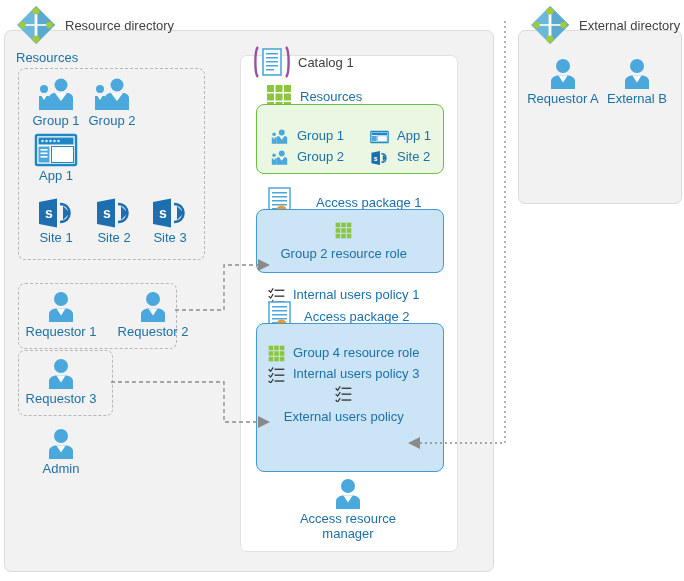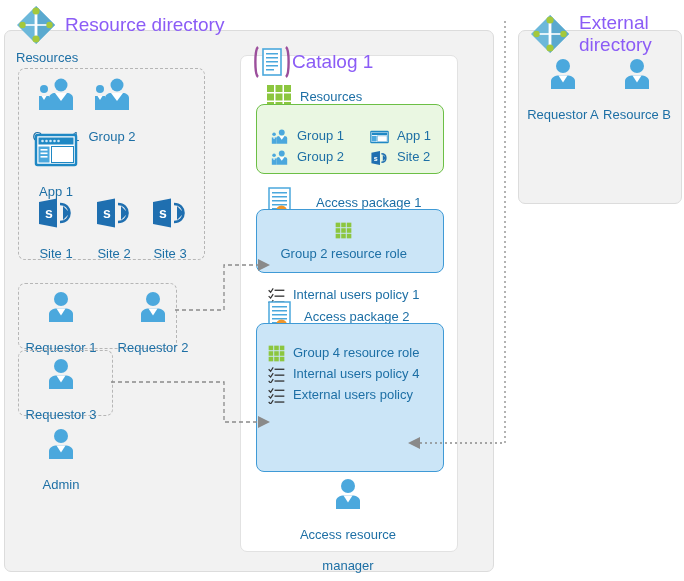--- a/index.html
+++ b/index.html
@@ -3,60 +3,60 @@
 <meta charset="utf-8">
 <style>
   html,body{margin:0;padding:0;}
   body{
     width:684px;height:581px;position:relative;
     background:#ffffff;
     font-family:"Liberation Sans", sans-serif;
     overflow:hidden;
   }
   .lbl{color:#1d6fa5;font-size:13px;line-height:1.15;white-space:nowrap;}
-  .hdr-lbl{color:#8b5cf6;font-size:19px;}
+  .hdr-lbl{color:#404040;font-size:13px;}
 
   
   #resource-dir-panel{
     position:absolute;left:4px;top:30px;width:488px;height:540px;
     background:#f2f2f2;border:1px solid #dcdcdc;border-radius:7px;
   }
   #external-dir-panel{
     position:absolute;left:518px;top:30px;width:162px;height:172px;
     background:#f2f2f2;border:1px solid #dcdcdc;border-radius:7px;
   }
   .dir-title{position:absolute;display:flex;align-items:center;gap:7px;}
 
   
   .dashed-box{position:absolute;border:1px dashed #b6b6b6;border-radius:7px;background:transparent;}
 
   
   #catalog-panel{
     position:absolute;left:240px;top:55px;width:216px;height:495px;
     background:#ffffff;border:1px solid #e2e2e2;border-radius:7px;
   }
-  #catalog-title{position:absolute;left:252px;top:44px;display:flex;align-items:center;justify-content:space-between;}
+  #catalog-title{position:absolute;left:252px;top:44px;display:flex;align-items:center;gap:6px;justify-content:space-between;}
 
   #catalog-resources-box{
     position:absolute;left:256px;top:104px;width:186px;height:68px;
     background:#eaf7e2;border:1px solid #6cbf45;border-radius:8px;
   }
   #catalog-resources-title{position:absolute;left:266px;top:84px;display:flex;align-items:center;gap:8px;}
 
   .ap-box{
     position:absolute;background:#cbe5f7;border:1px solid #3f9ad6;border-radius:8px;
   }
   .ap-title{position:absolute;display:flex;align-items:center;gap:8px;}
 
   
   .row{display:flex;align-items:center;gap:8px;height:21px;}
   .grid-col{position:absolute;}
 
   
-  .tile{position:absolute;display:flex;flex-direction:column;align-items:center;gap:18px;}
+  .tile{position:absolute;display:flex;flex-direction:column;align-items:center;gap:2px;}
   .tile .lbl{text-align:center;}
 
   svg{display:block;}
   .arrow-layer{position:absolute;left:0;top:0;width:684px;height:581px;pointer-events:none;}
 </style>
 </head>
 <body>
 
 <div id="resource-dir-panel"></div>
 
@@ -385,23 +385,23 @@
     <span>
       <svg width="17" height="17" viewBox="0 0 26 26">
         <path d="M1 5 L4 8 L8 2" fill="none" stroke="#333333" stroke-width="1.8"></path>
         <path d="M1 14 L4 17 L8 11" fill="none" stroke="#333333" stroke-width="1.8"></path>
         <path d="M1 23 L4 26 L8 20" fill="none" stroke="#333333" stroke-width="1.8"></path>
         <rect x="10" y="4" width="15" height="2" fill="#333333"></rect>
         <rect x="10" y="13" width="15" height="2" fill="#333333"></rect>
         <rect x="10" y="22" width="15" height="2" fill="#333333"></rect>
       </svg>
     </span>
-    <span class="lbl">Internal users policy 4</span>
-  </div>
-  <div class="row" style="height:21px;">
+    <span class="lbl">Internal users policy 3</span>
+  </div>
+  <div class="row" style="height:21px;flex-direction:column;">
     <span>
       <svg width="17" height="17" viewBox="0 0 26 26">
         <path d="M1 5 L4 8 L8 2" fill="none" stroke="#333333" stroke-width="1.8"></path>
         <path d="M1 14 L4 17 L8 11" fill="none" stroke="#333333" stroke-width="1.8"></path>
         <path d="M1 23 L4 26 L8 20" fill="none" stroke="#333333" stroke-width="1.8"></path>
         <rect x="10" y="4" width="15" height="2" fill="#333333"></rect>
         <rect x="10" y="13" width="15" height="2" fill="#333333"></rect>
         <rect x="10" y="22" width="15" height="2" fill="#333333"></rect>
       </svg>
     </span>
@@ -416,21 +416,21 @@
       <path d="M5 31 L5 23 C5 19.5 9 17.5 13 17.5 L21 17.5 C25 17.5 29 19.5 29 23 L29 31 Z" fill="#4ba8dd"></path>
       <path d="M12.5 17.5 L17 24.5 L21.5 17.5 Z" fill="#ffffff"></path>
     </svg>
   </span>
   <span class="lbl">Access resource</span>
   <span class="lbl" style="margin-top:-2px;">manager</span>
 </div>
 
 <div id="external-dir-panel"></div>
 
-<div class="dir-title" style="left:528px;top:12px;">
+<div class="dir-title" style="left:528px;top:4px;">
   <span>
     <svg width="44" height="42" viewBox="0 0 44 42">
       <path d="M22 2 L41 21 L22 40 L3 21 Z" fill="#6cb8da"></path>
       <path d="M22 2 L41 21 L22 40 Z" fill="#5aa9cf"></path>
       <rect x="20.6" y="8" width="2.8" height="26" rx="1.2" fill="#ffffff"></rect>
       <path d="M9 21 L35 21" stroke="#ffffff" stroke-width="1.6"></path>
       <circle cx="22" cy="7" r="3.6" fill="#a4c83c"></circle>
       <circle cx="22" cy="35" r="3.6" fill="#a4c83c"></circle>
       <circle cx="8.5" cy="21" r="3.2" fill="#a4c83c"></circle>
       <circle cx="35.5" cy="21" r="3.2" fill="#a4c83c"></circle>
@@ -450,21 +450,21 @@
   <span class="lbl">Requestor A</span>
 </div>
 <div class="tile" style="left:604px;top:58px;width:66px;">
   <span>
     <svg width="34" height="32" viewBox="0 0 34 32">
       <circle cx="17" cy="8" r="7" fill="#4ba8dd"></circle>
       <path d="M5 31 L5 23 C5 19.5 9 17.5 13 17.5 L21 17.5 C25 17.5 29 19.5 29 23 L29 31 Z" fill="#4ba8dd"></path>
       <path d="M12.5 17.5 L17 24.5 L21.5 17.5 Z" fill="#ffffff"></path>
     </svg>
   </span>
-  <span class="lbl">Resource B</span>
+  <span class="lbl">External B</span>
 </div>
 
 <svg class="arrow-layer">
 
   <path d="M175 310 L224 310 L224 265 L258 265" fill="none" stroke="#8a8a8a" stroke-width="1.3" stroke-dasharray="4,3"></path>
   <path d="M258 259 L270 265 L258 271 Z" fill="#8a8a8a"></path>
 
   <path d="M111 382 L224 382 L224 422 L258 422" fill="none" stroke="#8a8a8a" stroke-width="1.3" stroke-dasharray="4,3"></path>
   <path d="M258 416 L270 422 L258 428 Z" fill="#8a8a8a"></path>
 

